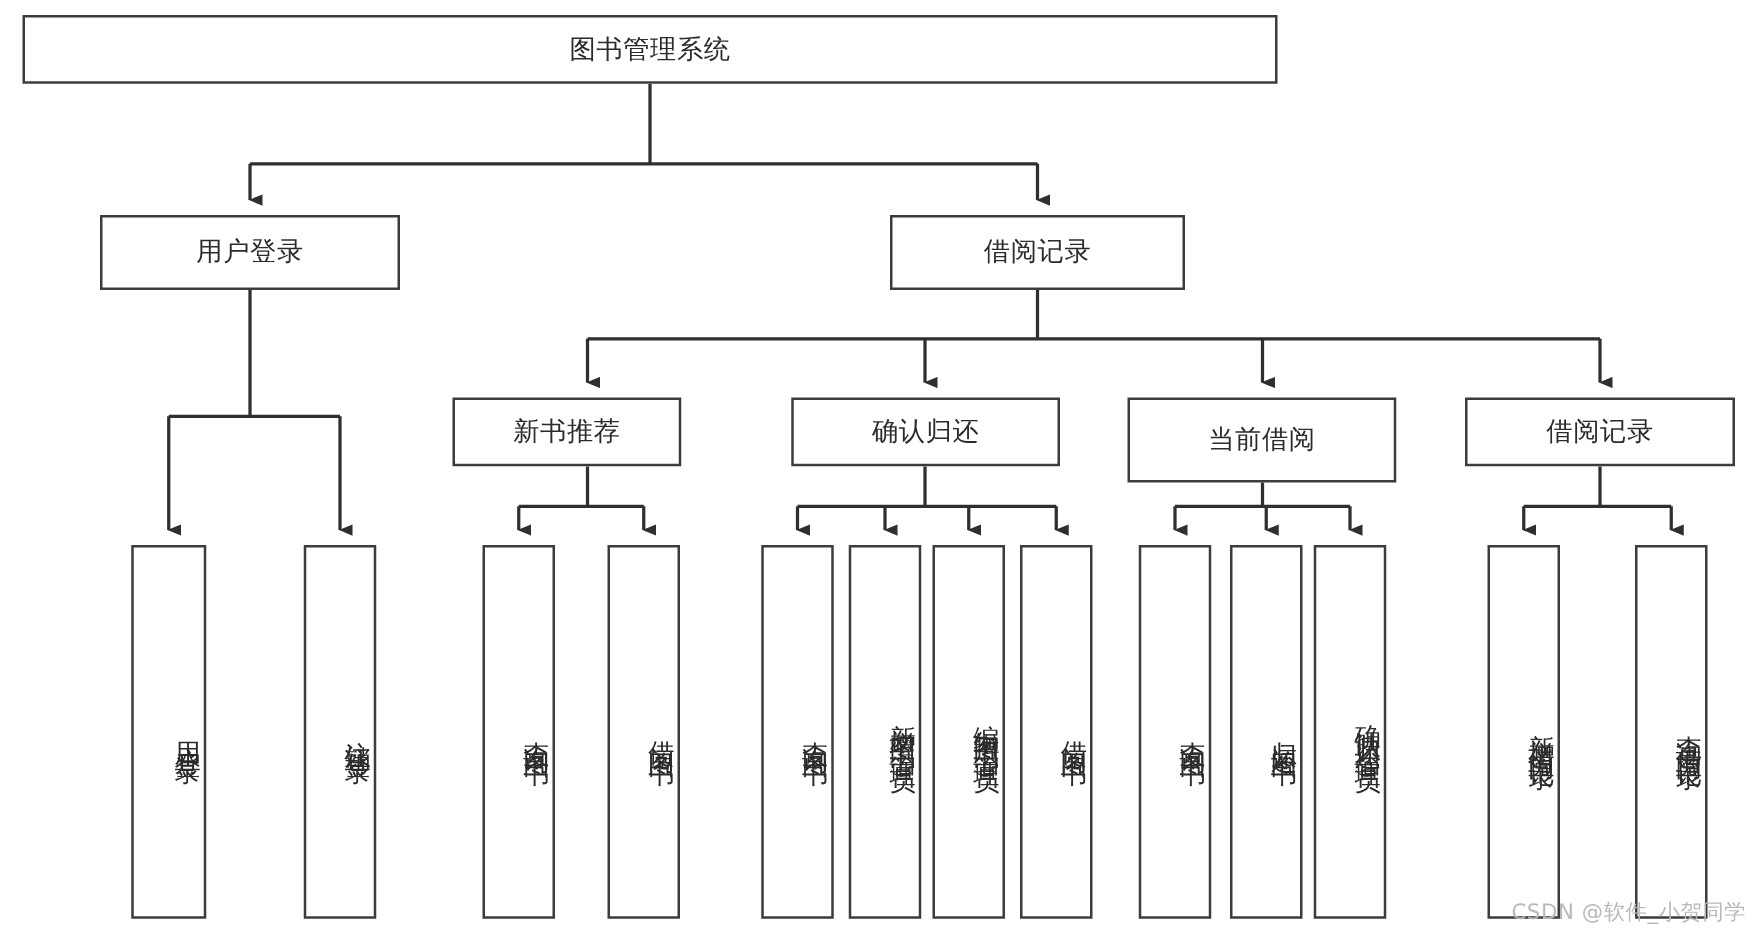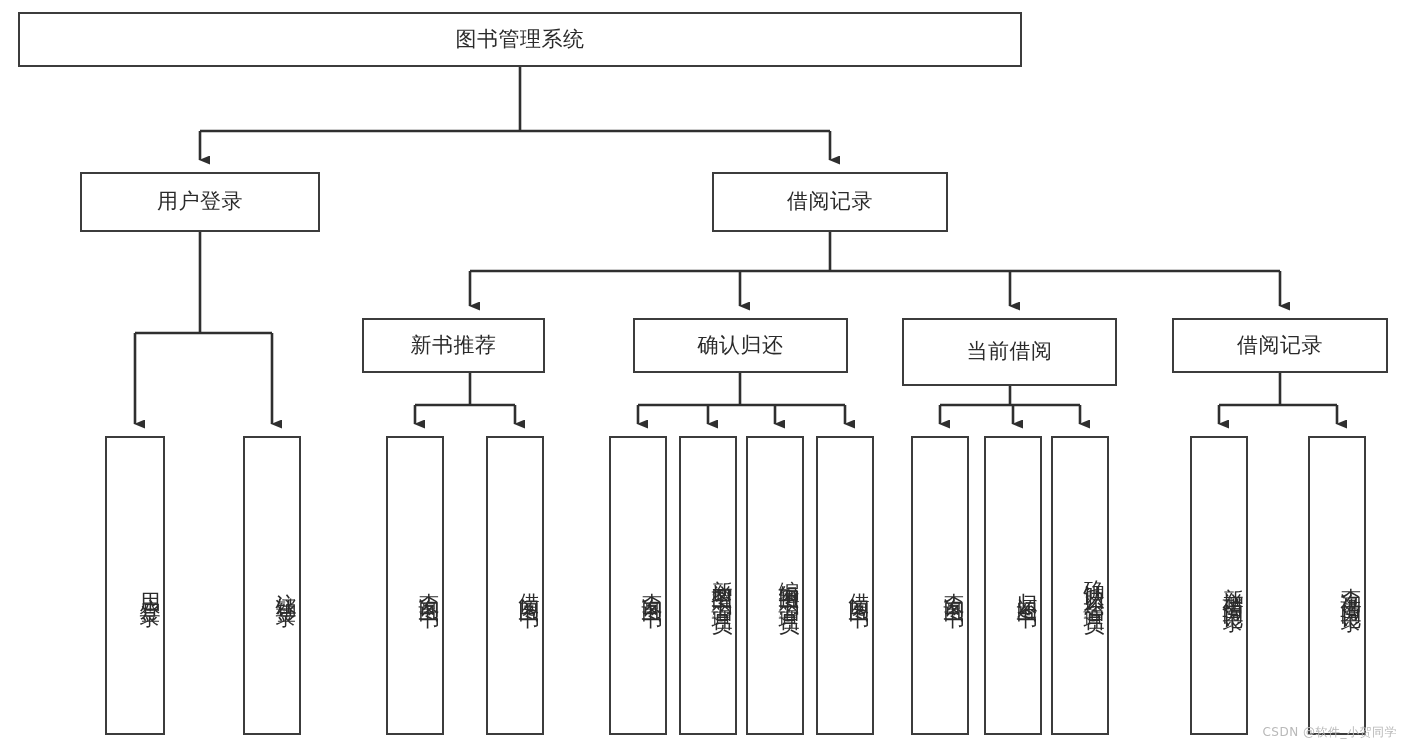--- a/index.html
+++ b/index.html
@@ -56,21 +56,21 @@
     display: block;
     max-height: 100%;
   }
   .node-label {
     display: block;
   }
   #watermark {
     position: absolute;
     right: 8px;
     bottom: 6px;
-    font-size: 12px;
+    font-size: 17px;
     color: #b9b9b9;
     letter-spacing: 0.5px;
     z-index: 3;
     white-space: nowrap;
     font-family: "DejaVu Sans", "Liberation Sans", sans-serif;
   }
 </style>
 </head>
 <body>
 

